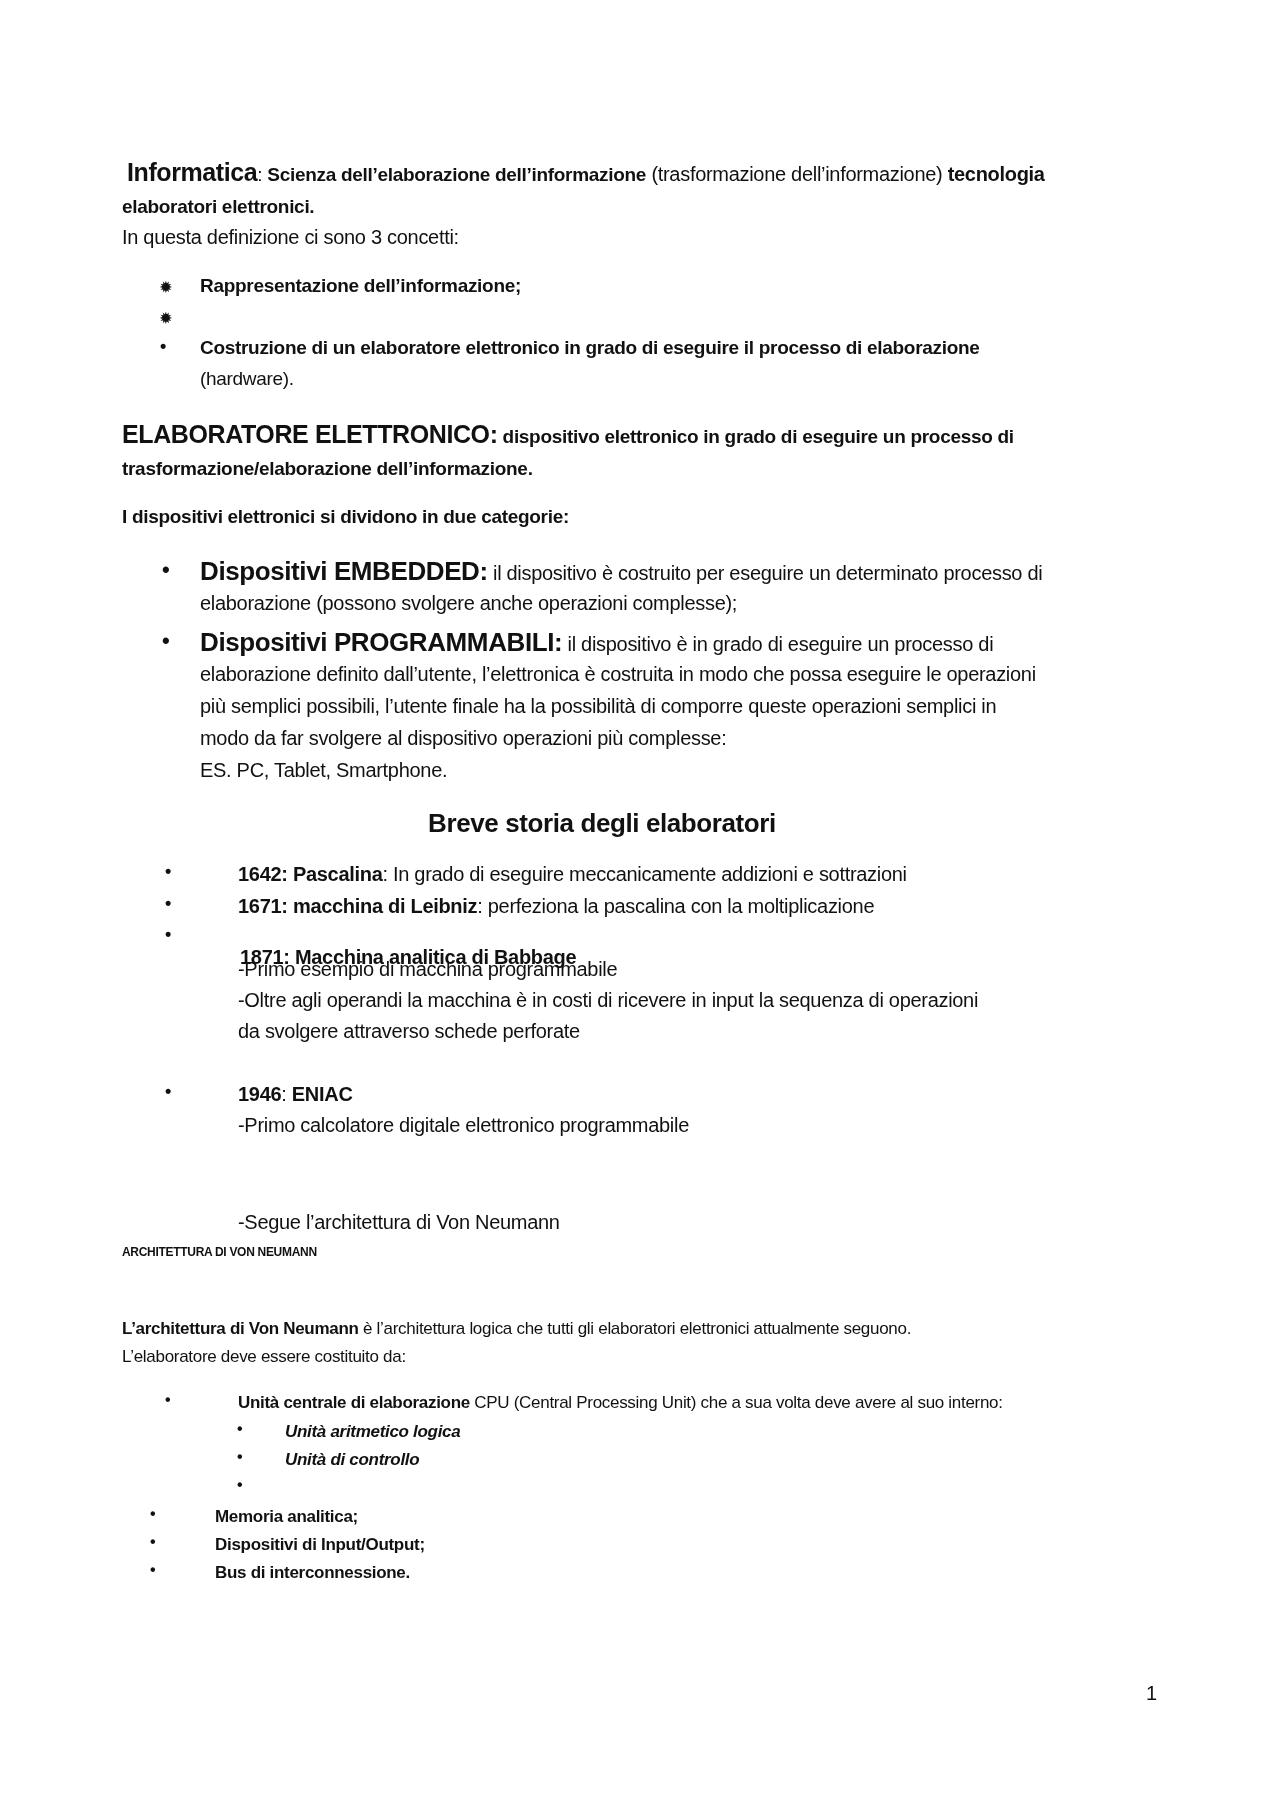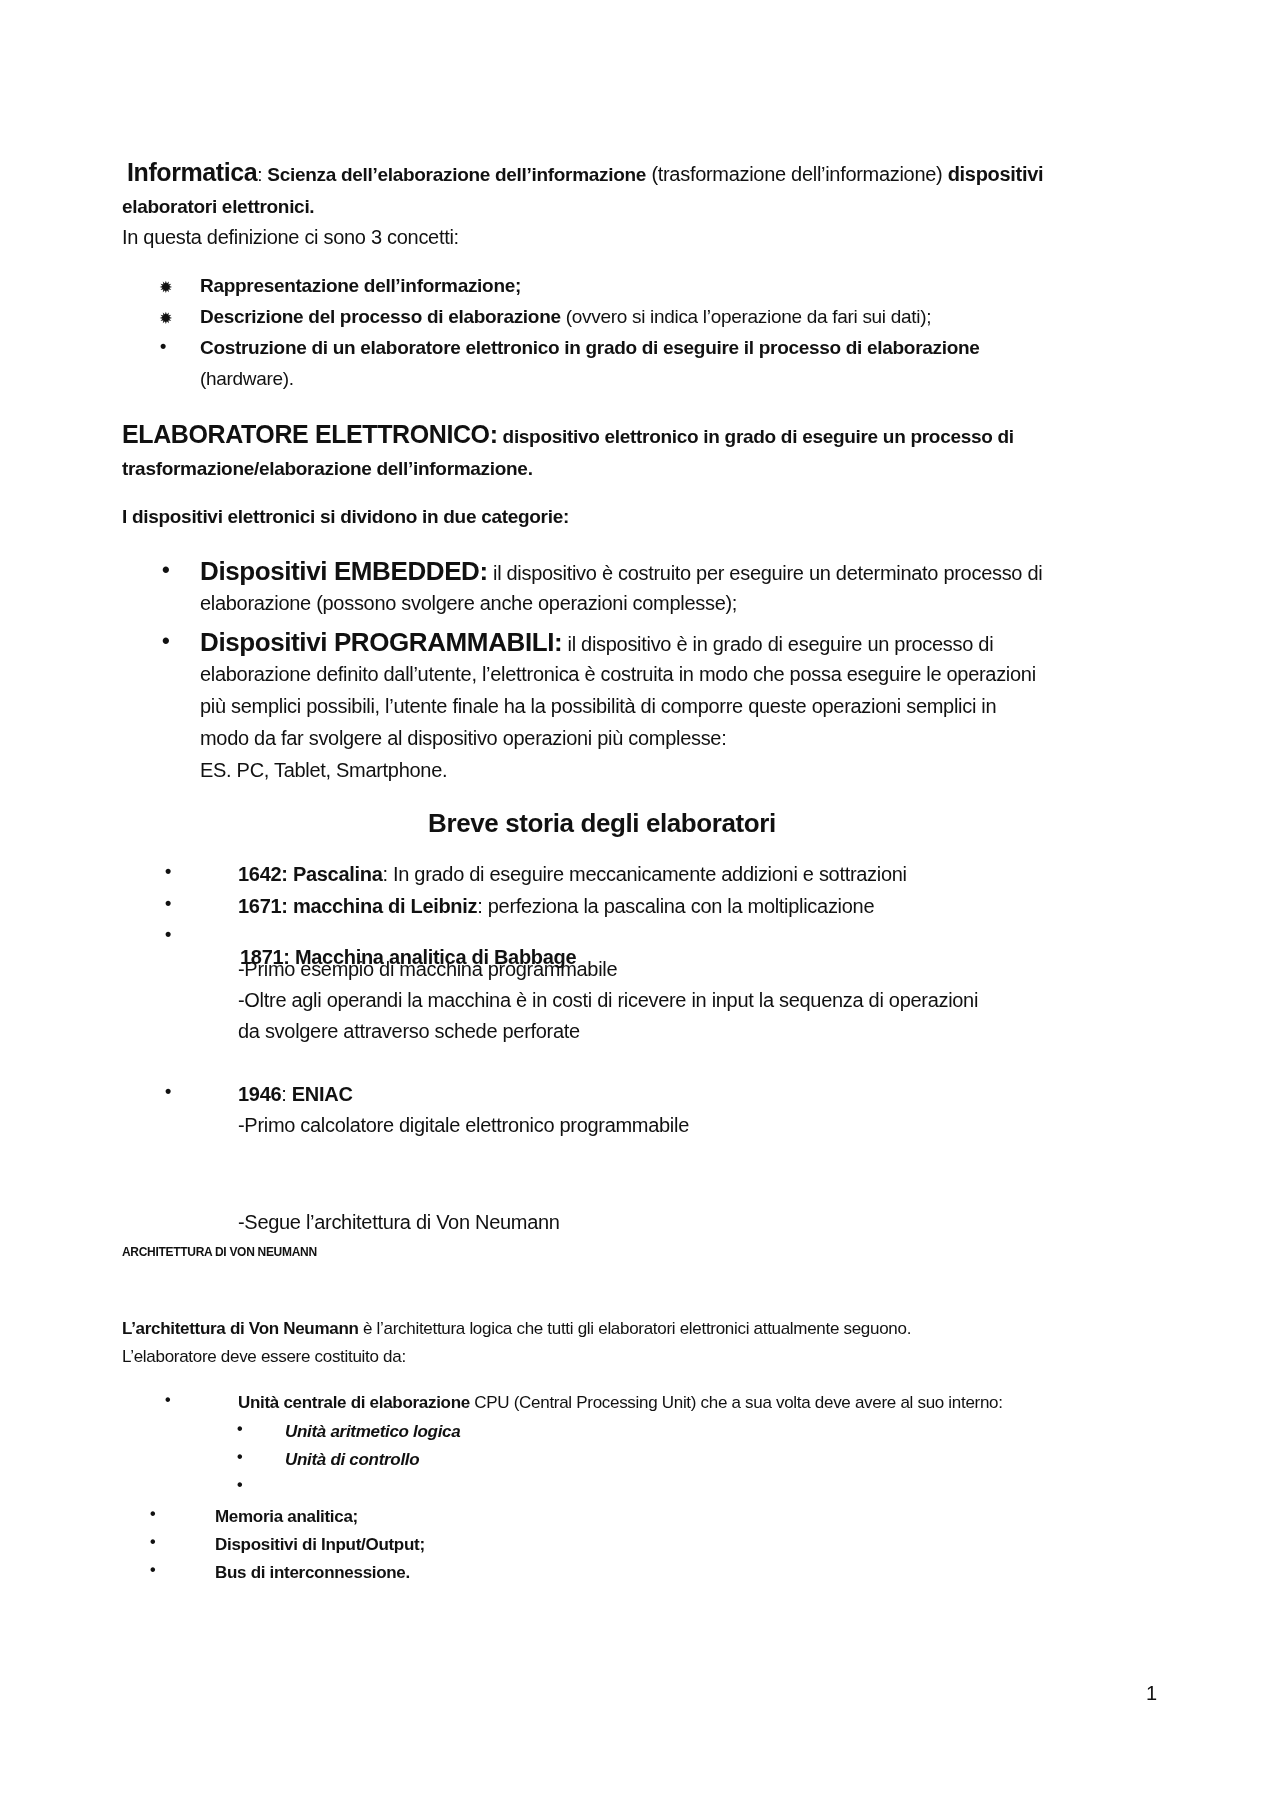--- a/index.html
+++ b/index.html
@@ -14,29 +14,28 @@
   .i { font-style:italic; }
   .bullet { position:absolute; font-size:18px; font-weight:bold; }
   .bsmall { font-size:14px; }
 </style>
 </head>
 <body>
 
 <div class="page">
 
   <div class="abs" style="left:127px;top:158px;">
-    <span class="b" style="font-size:25px;letter-spacing:-0.4px;margin-top:34px;">Informatica</span><span class="t19">: </span><span class="t19 b">Scienza dell’elaborazione dell’informazione</span><span class="t20"> (trasformazione dell’informazione) </span><span class="t20 b">dispositivi</span>
+    <span class="b" style="font-size:25px;letter-spacing:-0.4px;margin-top:34px;">Informatica</span><span class="t19">: </span><span class="t19 b">Scienza dell’elaborazione dell’informazione</span><span class="t20"> (trasformazione dell’informazione) </span><span class="t20 b">tecnologia</span>
   </div>
   <div class="abs t19 b" style="left:122px;top:196px;">elaboratori elettronici.</div>
   <div class="abs t20" style="left:122px;top:226px;">In questa definizione ci sono 3 concetti:</div>
 
   <span class="bullet bsmall" style="left:160px;top:279px;">✹</span>
   <div class="abs t19" style="left:200px;top:275px;"><span class="b">Rappresentazione dell’informazione;</span><span></span></div>
   <span class="bullet bsmall" style="left:160px;top:310px;">✹</span>
-  <div class="abs t19" style="left:200px;top:306px;"><span class="b">Descrizione del processo di elaborazione</span><span> (ovvero si indica l’operazione da fari sui dati);</span></div>
   <span class="bullet" style="left:160px;top:336px;">•</span>
   <div class="abs t19 b" style="left:200px;top:337px;">Costruzione di un elaboratore elettronico in grado di eseguire il processo di elaborazione</div>
   <div class="abs t19" style="left:200px;top:368px;">(hardware).</div>
 
   <div class="abs" style="left:122px;top:420px;">
     <span class="b" style="font-size:25px;letter-spacing:-0.4px;">ELABORATORE ELETTRONICO:</span><span class="t19 b"> dispositivo elettronico in grado di eseguire un processo di</span>
   </div>
   <div class="abs t19 b" style="left:122px;top:458px;">trasformazione/elaborazione dell’informazione.</div>
   <div class="abs t19 b" style="left:122px;top:506px;">I dispositivi elettronici si dividono in due categorie:</div>
 

